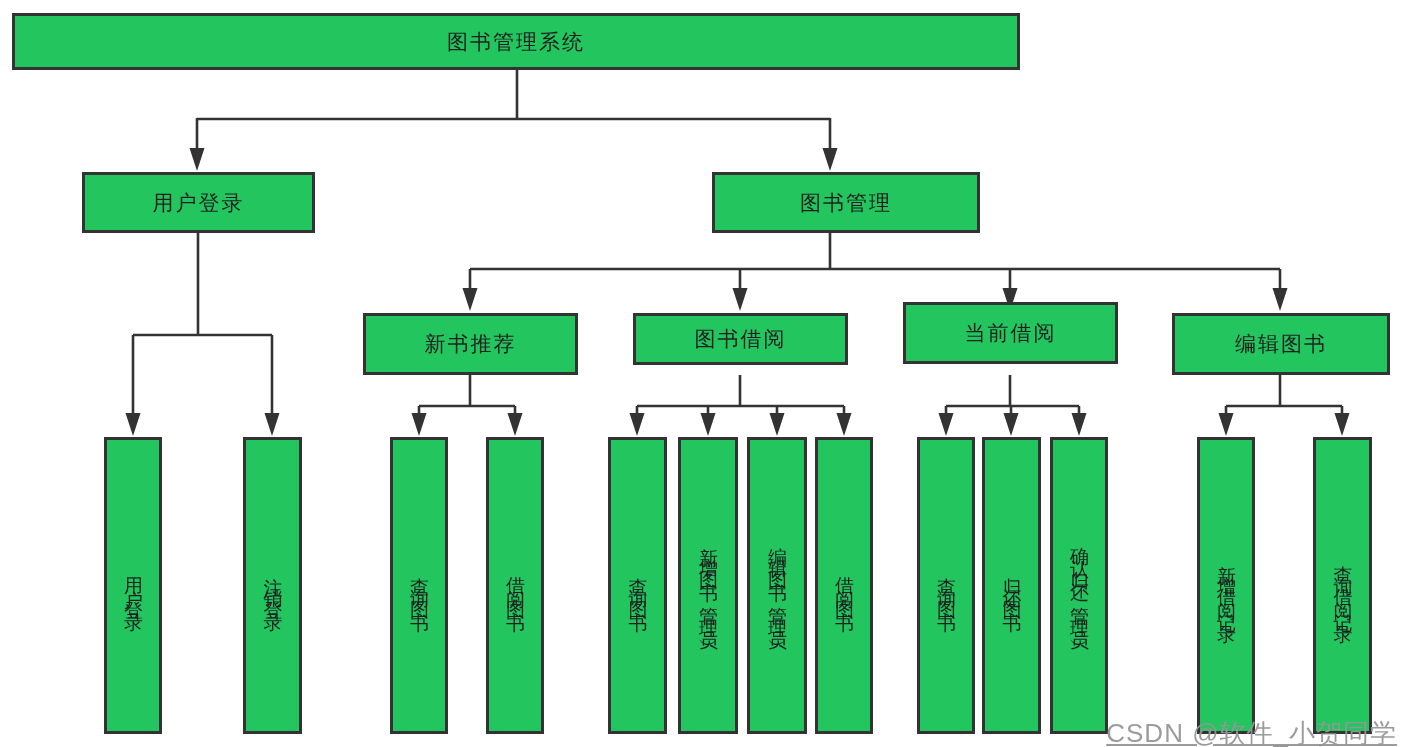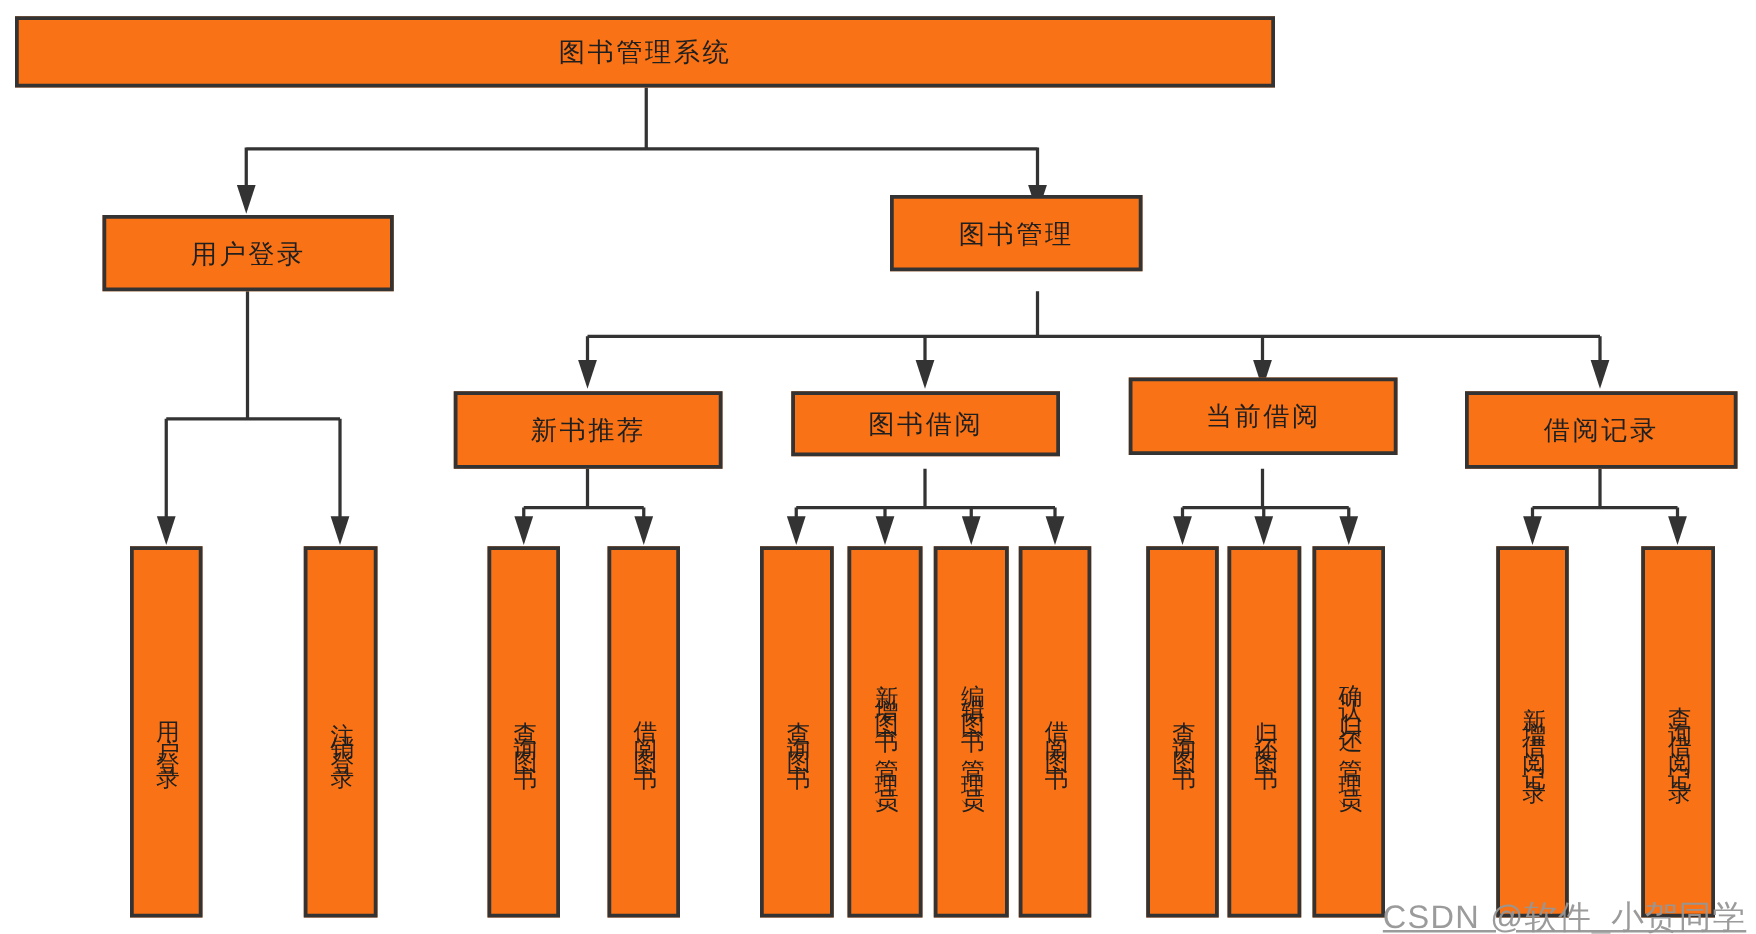--- a/index.html
+++ b/index.html
@@ -15,21 +15,21 @@
   .connectors {
     position: absolute;
     left: 0; top: 0;
     width: 1405px; height: 747px;
     z-index: 1;
   }
   .box {
     position: absolute;
     box-sizing: border-box;
     border: 3px solid #333333;
-    background: #f97316;
+    background: #22c55e;
     display: flex;
     align-items: center;
     justify-content: center;
     z-index: 2;
   }
   .h-box {
     font-size: 21px;
     letter-spacing: 2px;
     white-space: nowrap;
   }
@@ -87,26 +87,26 @@
       <polygon points="1003.5,413 1018.5,413 1011,436"></polygon>
       <polygon points="1071.5,413 1086.5,413 1079,436"></polygon>
       <polygon points="1218.5,413 1233.5,413 1226,436"></polygon>
       <polygon points="1334.5,413 1349.5,413 1342,436"></polygon>
     </g>
   </svg>
 
   <div class="box h-box" style="left:12px; top:13px; width:1008px; height:57px;">图书管理系统</div>
 
   <div class="box h-box" style="left:82px; top:172px; width:233px; height:61px;">用户登录</div>
-  <div class="box h-box" style="left:712px; top:156px; width:202px; height:61px;">图书管理</div>
+  <div class="box h-box" style="left:712px; top:172px; width:268px; height:61px;">图书管理</div>
 
   <div class="box h-box" style="left:363px; top:313px; width:215px; height:62px;">新书推荐</div>
   <div class="box h-box" style="left:633px; top:313px; width:215px; height:52px;">图书借阅</div>
   <div class="box h-box" style="left:903px; top:302px; width:215px; height:62px;">当前借阅</div>
-  <div class="box h-box" style="left:1172px; top:313px; width:218px; height:62px;">借阅记录</div>
+  <div class="box h-box" style="left:1172px; top:313px; width:218px; height:62px;">编辑图书</div>
 
   <div class="box v-box" style="left:104px; top:437px; width:58px; height:297px;">
     <span>用户登录</span>
   </div>
   <div class="box v-box" style="left:243px; top:437px; width:59px; height:297px;">
     <span>注销登录</span>
   </div>
 
   <div class="box v-box" style="left:390px; top:437px; width:58px; height:297px;">
     <span>查询图书</span>

